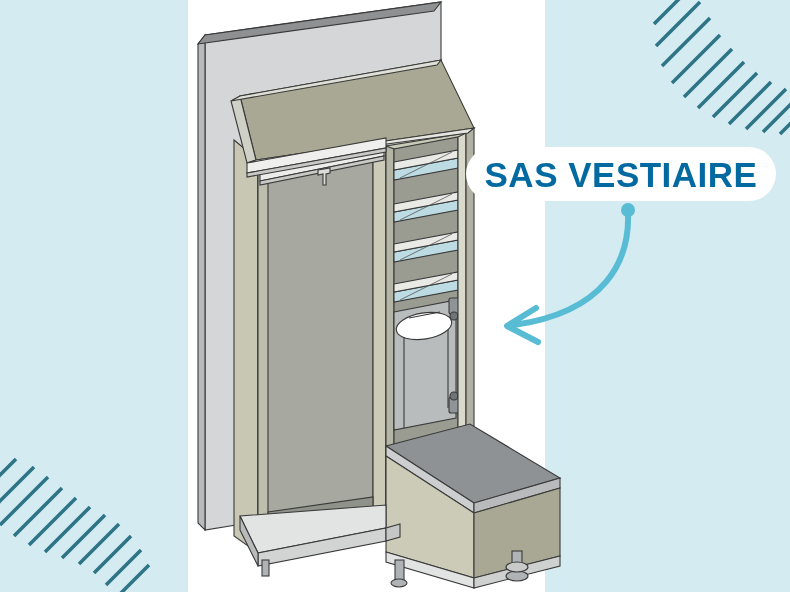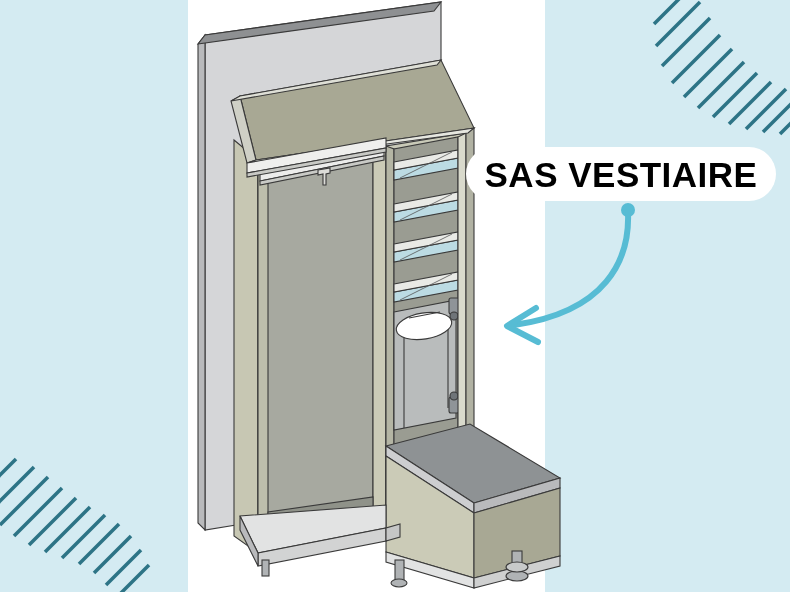--- a/index.html
+++ b/index.html
@@ -56,21 +56,21 @@
     top: 147px;
     width: 310px;
     height: 54px;
     background: #ffffff;
     border-radius: 27px;
     display: flex;
     align-items: center;
     justify-content: center;
   }
   #label-pill .pill-text {
-    color: #000000;
+    color: #0369a1;
     font-family: "Liberation Sans", sans-serif;
     font-size: 35px;
     font-weight: 600;
     letter-spacing: 0.5px;
     white-space: nowrap;
     line-height: 1;
   }
 
   
   #callout-arrow {

